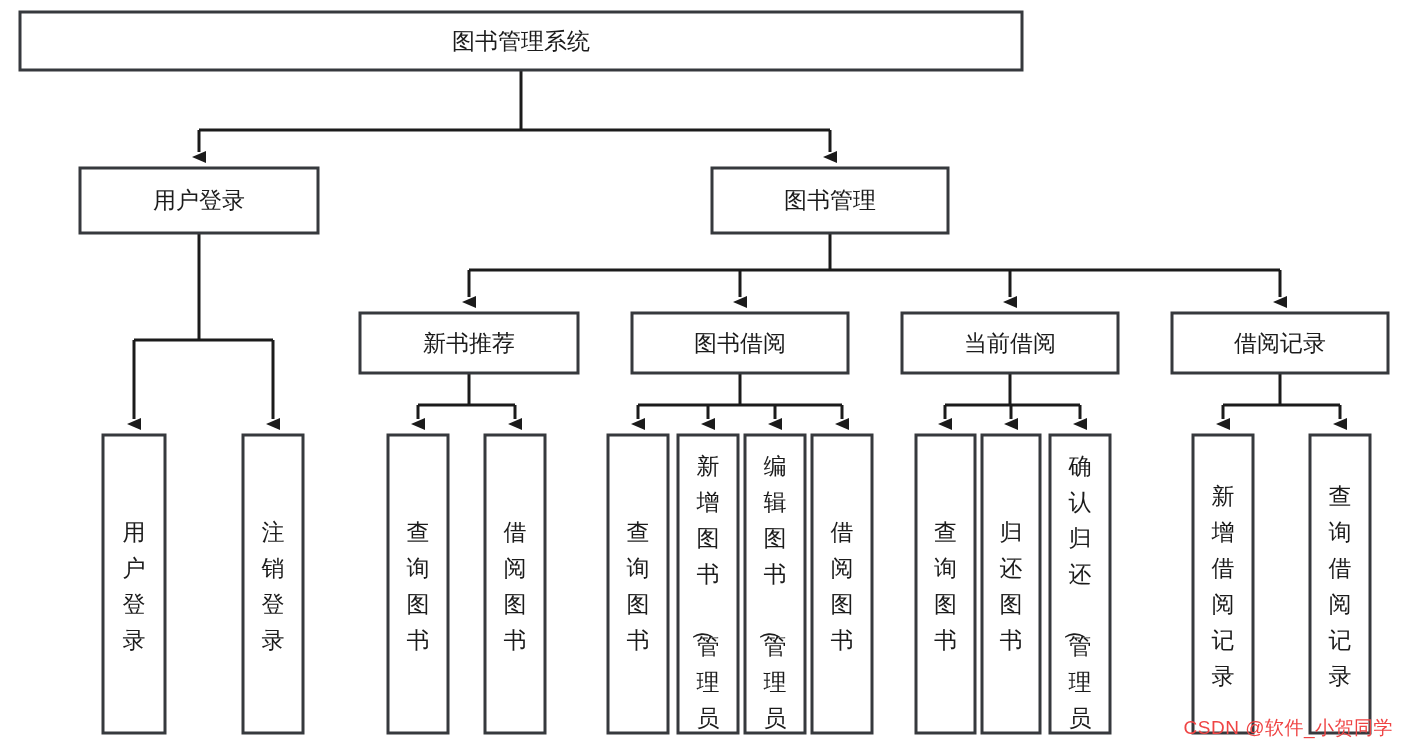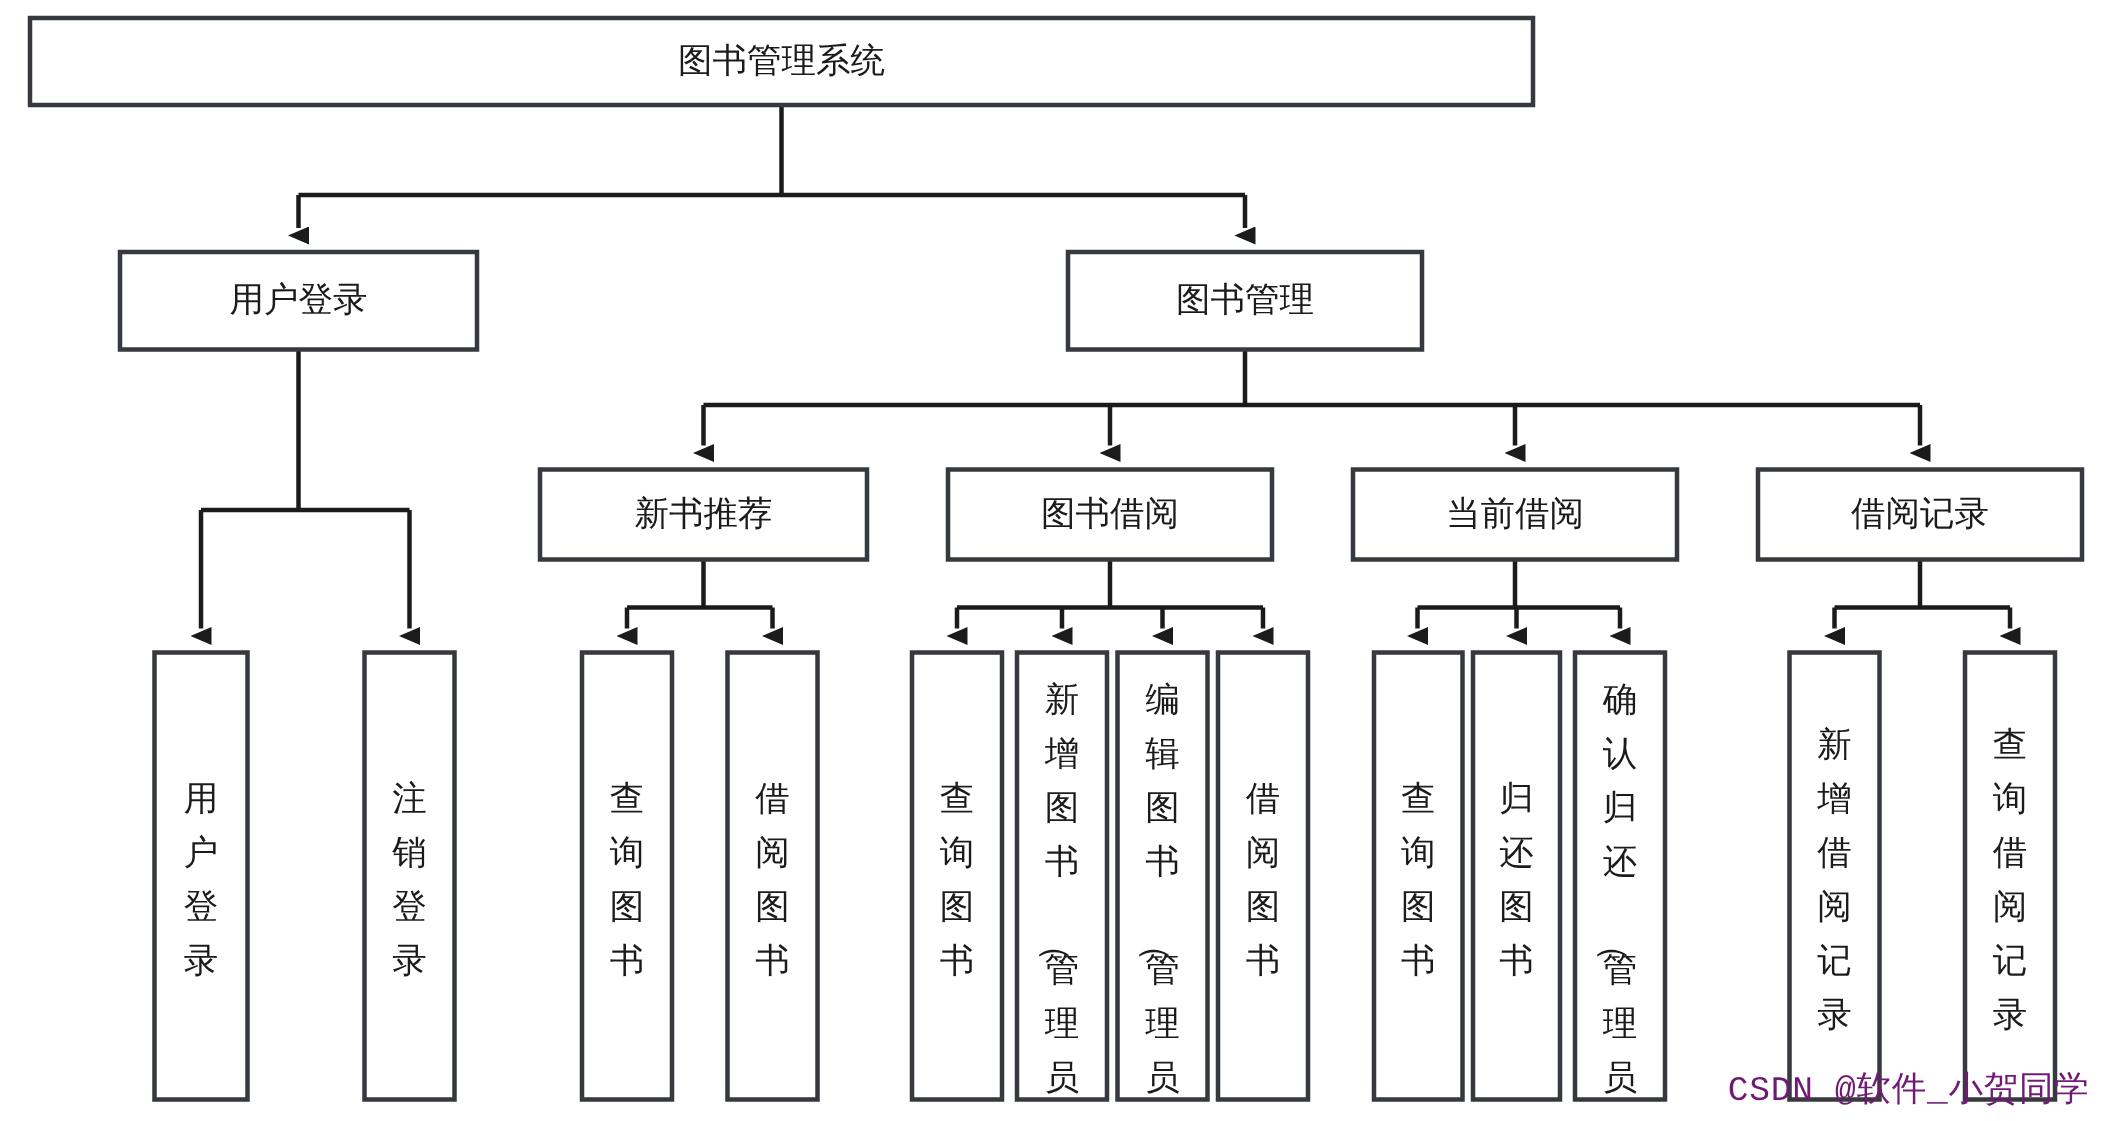--- a/index.html
+++ b/index.html
@@ -47,23 +47,23 @@
     fill: none;
   }
   .arrow-head {
     fill: #1b1b1b;
     stroke: none;
   }
   .watermark {
     position: absolute;
     right: 12px;
     bottom: 6px;
-    font-family: Liberation Mono, monospace;
-    font-size: 23px;
-    color: #701a75;
+    font-family: Liberation Sans, sans-serif;
+    font-size: 19px;
+    color: #ef4444;
     white-space: nowrap;
     letter-spacing: 0.5px;
     pointer-events: none;
   }
 </style>
 </head>
 <body>
 
 <div id="diagram-root">
 

